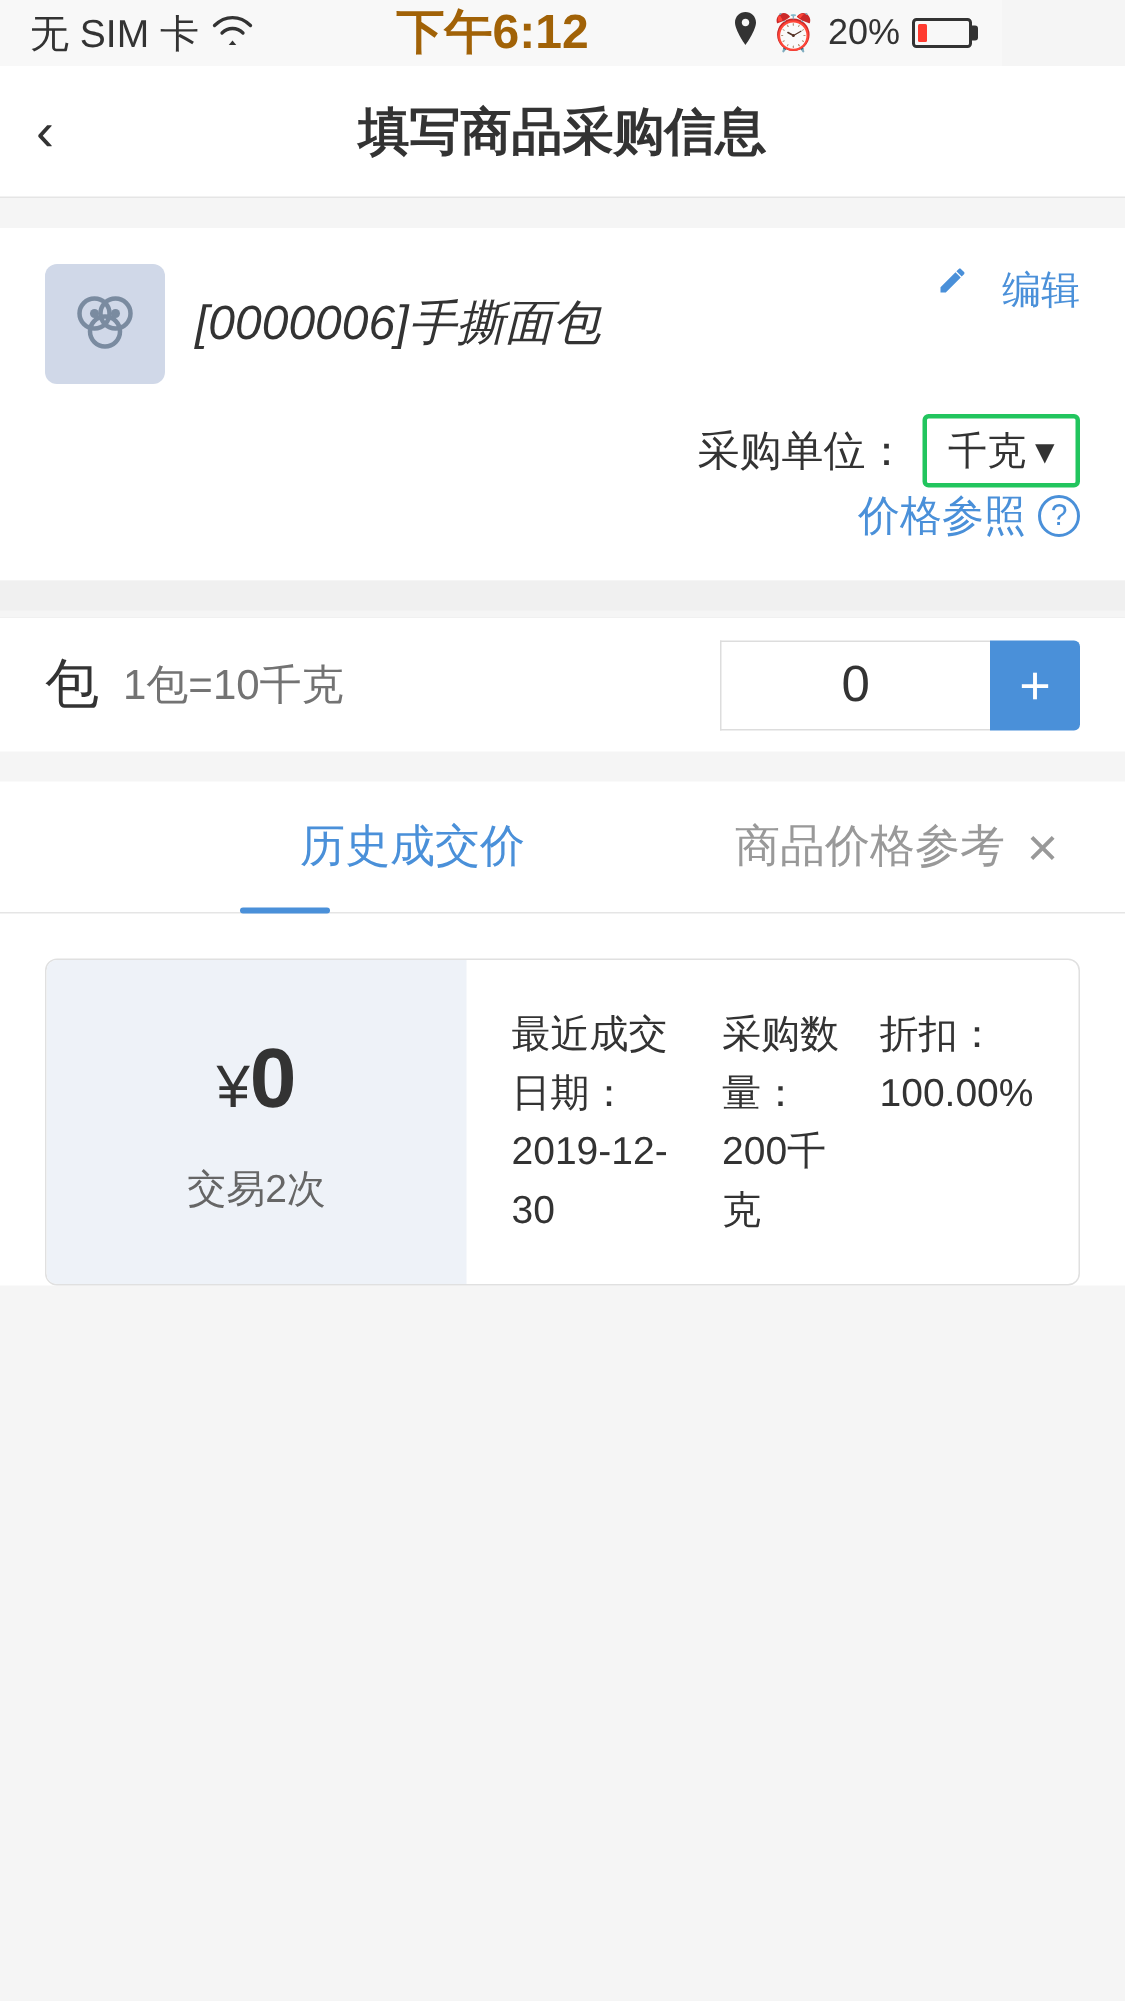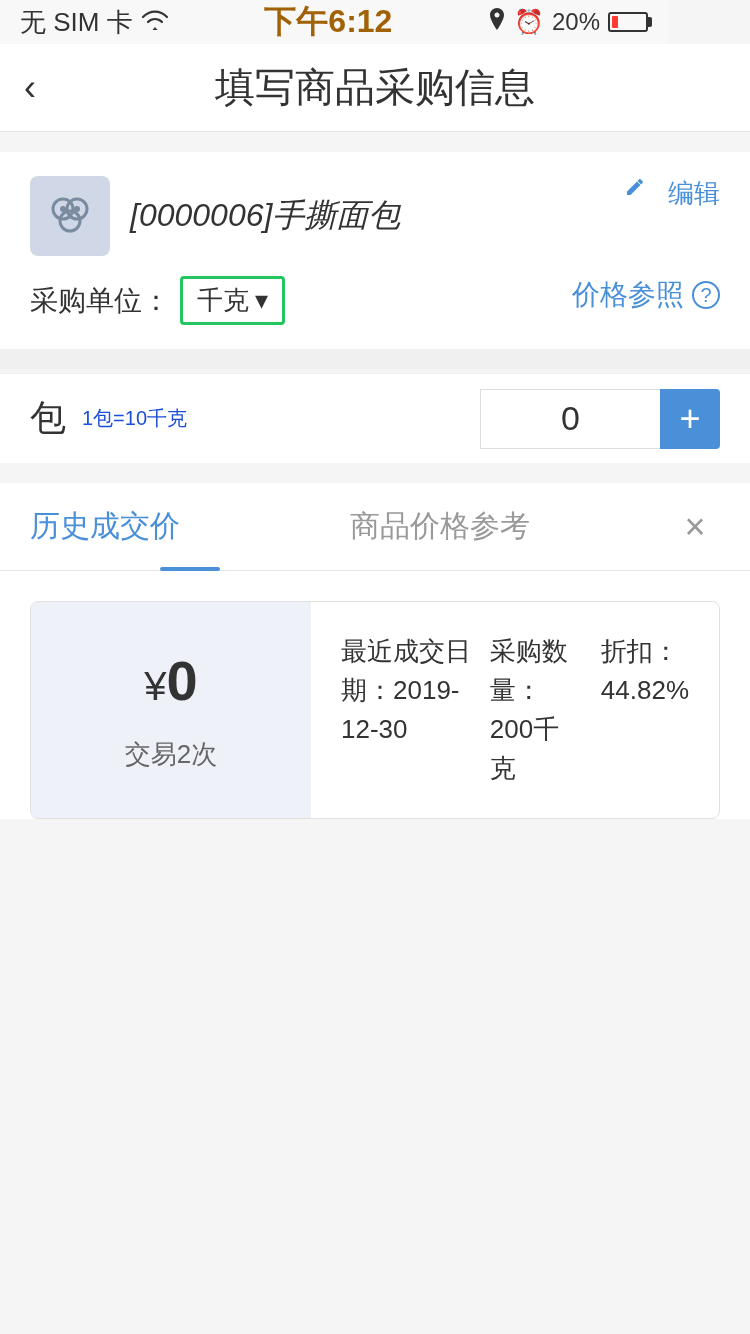--- a/index.html
+++ b/index.html
@@ -86,22 +86,22 @@
       position: relative;
     }
     .nav-back {
       position: absolute;
       left: 24px;
       font-size: 36px;
       color: #333;
       cursor: pointer;
     }
     .nav-title {
-      font-size: 40px;
-      font-weight: 400;
+      font-size: 34px;
+      font-weight: 700;
       color: #333;
     }
 
     
     .product-card {
       background: #fff;
       margin-top: 20px;
       padding: 24px 30px;
     }
     .product-header {
@@ -135,22 +135,23 @@
     .product-edit {
       font-size: 26px;
       color: #4a90d9;
       display: flex;
       align-items: flex-start;
       gap: 22px;
       cursor: pointer;
     }
     .product-footer {
       display: flex;
-      align-items: flex-start;
+      align-items: flex-end;
       justify-content: space-between;
+      flex-direction: column;
     }
     .purchase-unit {
       display: flex;
       align-items: center;
       gap: 10px;
       font-size: 28px;
       color: #333;
     }
     .unit-badge {
       border: 3px solid #22c55e;
@@ -197,22 +198,22 @@
       display: flex;
       align-items: center;
       gap: 16px;
     }
     .quantity-unit-name {
       font-size: 36px;
       color: #333;
       font-weight: 500;
     }
     .quantity-unit-hint {
-      font-size: 20px;
-      color: #1d4ed8;
+      font-size: 28px;
+      color: #737373;
     }
     .quantity-controls {
       display: flex;
       align-items: center;
       gap: 0;
     }
     .quantity-input {
       width: 180px;
       height: 60px;
       border: 1px solid #ddd;
@@ -252,21 +253,21 @@
       height: 88px;
     }
     .tab-item {
       flex: 1;
       text-align: center;
       font-size: 30px;
       color: #999;
       height: 88px;
       display: flex;
       align-items: center;
-      justify-content: flex-start;
+      justify-content: flex-end;
       cursor: pointer;
       position: relative;
     }
     .tab-item.active {
       color: #4a90d9;
     }
     .tab-item.active::after {
       content: '';
       position: absolute;
       bottom: 0;
@@ -444,17 +445,17 @@
       <div class="price-transaction">交易2次</div>
     </div>
     <div class="price-right-panel">
       <div class="price-detail-row">
         <span>最近成交日期：</span><span>2019-12-30</span>
       </div>
       <div class="price-detail-row">
         <span>采购数量：</span><span>200千克</span>
       </div>
       <div class="price-detail-row">
-        <span>折扣：</span><span>44.82%</span>
+        <span>折扣：</span><span>100.00%</span>
       </div>
     </div>
   </div>
 </div>
 
 </body></html>

